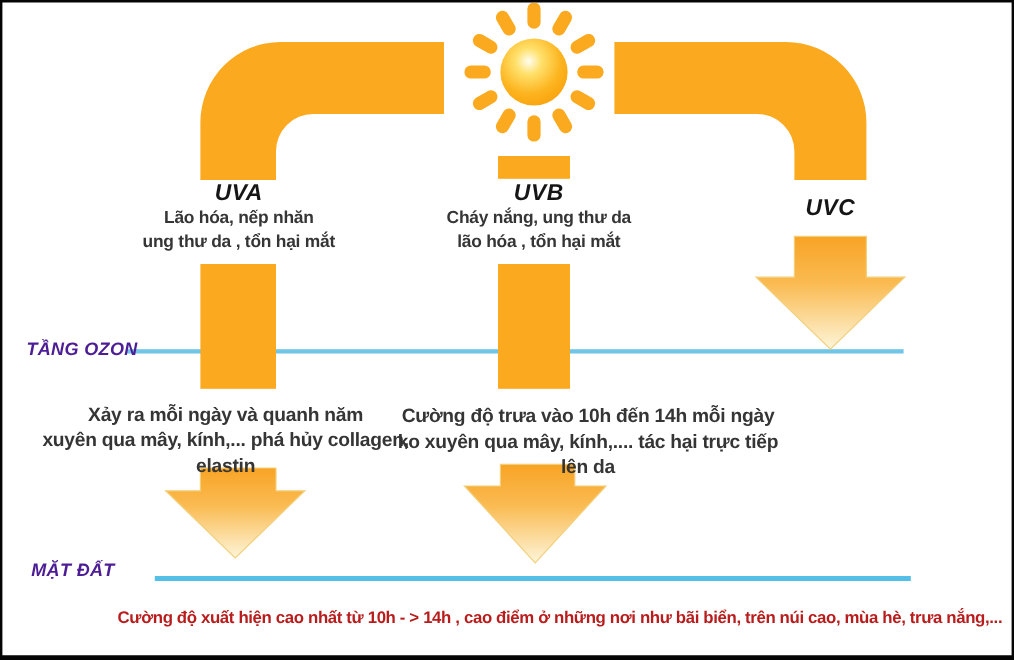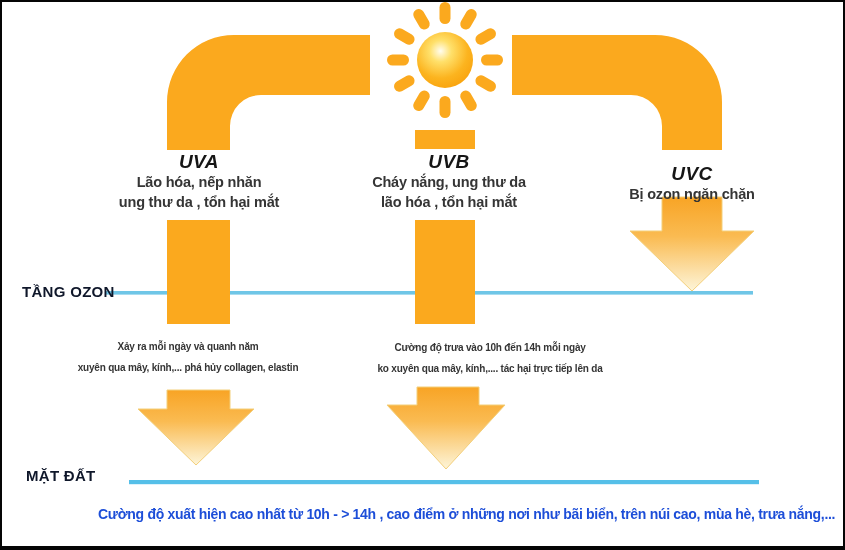--- a/index.html
+++ b/index.html
@@ -16,31 +16,31 @@
   .uv-label {
     font-size:19px; font-weight:bold; font-style:italic;
     line-height:23px; color:#161616; letter-spacing:0.5px;
   }
   .uv-line {
     font-size:14.5px; font-weight:bold; line-height:19.5px;
     color:#353535; letter-spacing:-0.2px;
   }
   .mid-block { text-align:center; }
   .mid-line {
-    font-size:10px; font-weight:bold; line-height:21px;
+    font-size:16px; font-weight:bold; line-height:21px;
     color:#353535; letter-spacing:-0.2px;
   }
   .layer-label {
-    font-size:15px; font-weight:bold; 
-    color:#0f172a; letter-spacing:0.3px;
+    font-size:15px; font-weight:bold; font-style:italic;
+    color:#4c1d95; letter-spacing:0.3px;
   }
   .footer { text-align:left; }
   .footer-line {
     font-size:14px; font-weight:bold; line-height:23px;
-    color:#1d4ed8; letter-spacing:-0.3px; white-space:nowrap;
+    color:#b91c1c; letter-spacing:-0.3px; white-space:nowrap;
   }
 </style>
 </head>
 <body>
 
 <div id="canvas">
 
   <svg id="gfx" width="845" height="550" viewBox="0 0 845 550">
     <defs>
       <linearGradient id="gFade" x1="0" y1="0" x2="0" y2="1">
@@ -105,21 +105,20 @@
   </div>
 
   <div class="uv-col" style="left:77px;top:148px;width:240px">
     <div class="uv-label">UVA</div>
     <div class="uv-line">Lão hóa, nếp nhăn</div>
     <div class="uv-line">ung thư da , tổn hại mắt</div>
   </div>
 
   <div class="uv-col" style="left:570px;top:160px;width:240px">
     <div class="uv-label">UVC</div>
-    <div class="uv-line">Bị ozon ngăn chặn</div>
   </div>
 
   <div class="layer-label" style="left:20px;top:281px">TẦNG OZON</div>
   <div class="layer-label" style="left:24px;top:465px">MẶT ĐẤT</div>
 
   <div class="mid-block" style="left:26px;top:334px;width:320px">
     <div class="mid-line">Xảy ra mỗi ngày và quanh năm</div>
     <div class="mid-line">xuyên qua mây, kính,... phá hủy collagen, elastin</div>
   </div>
 

